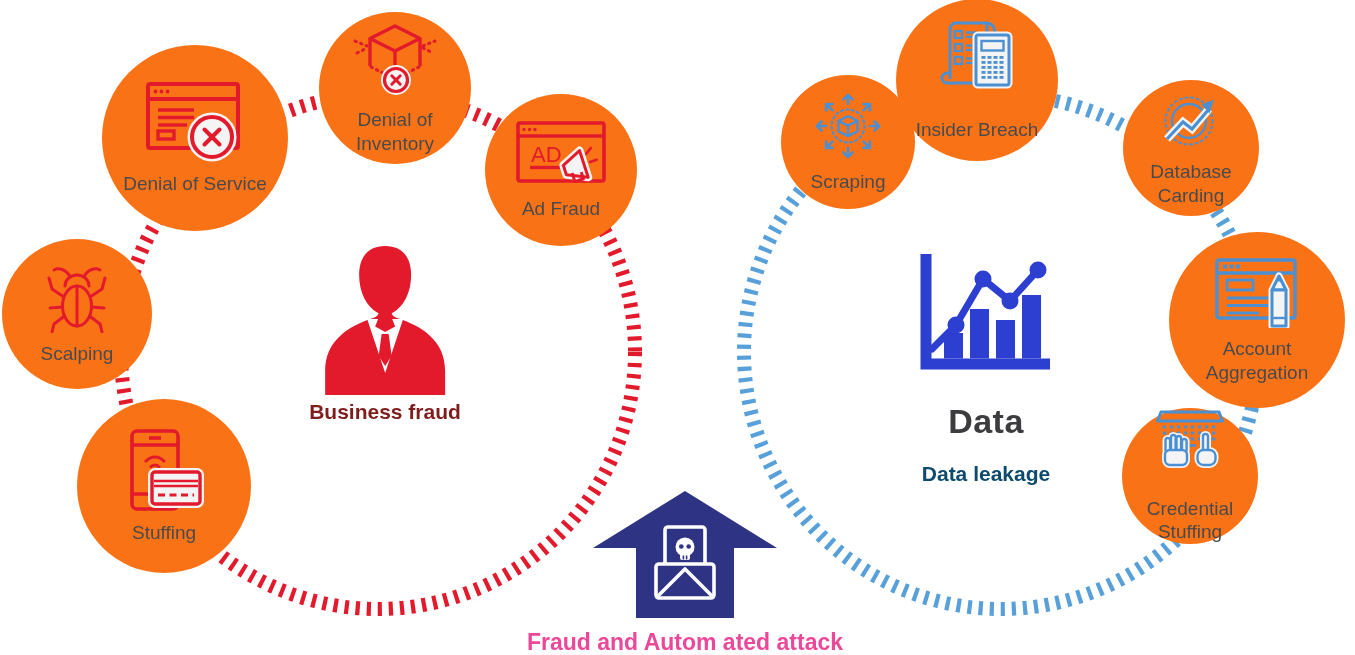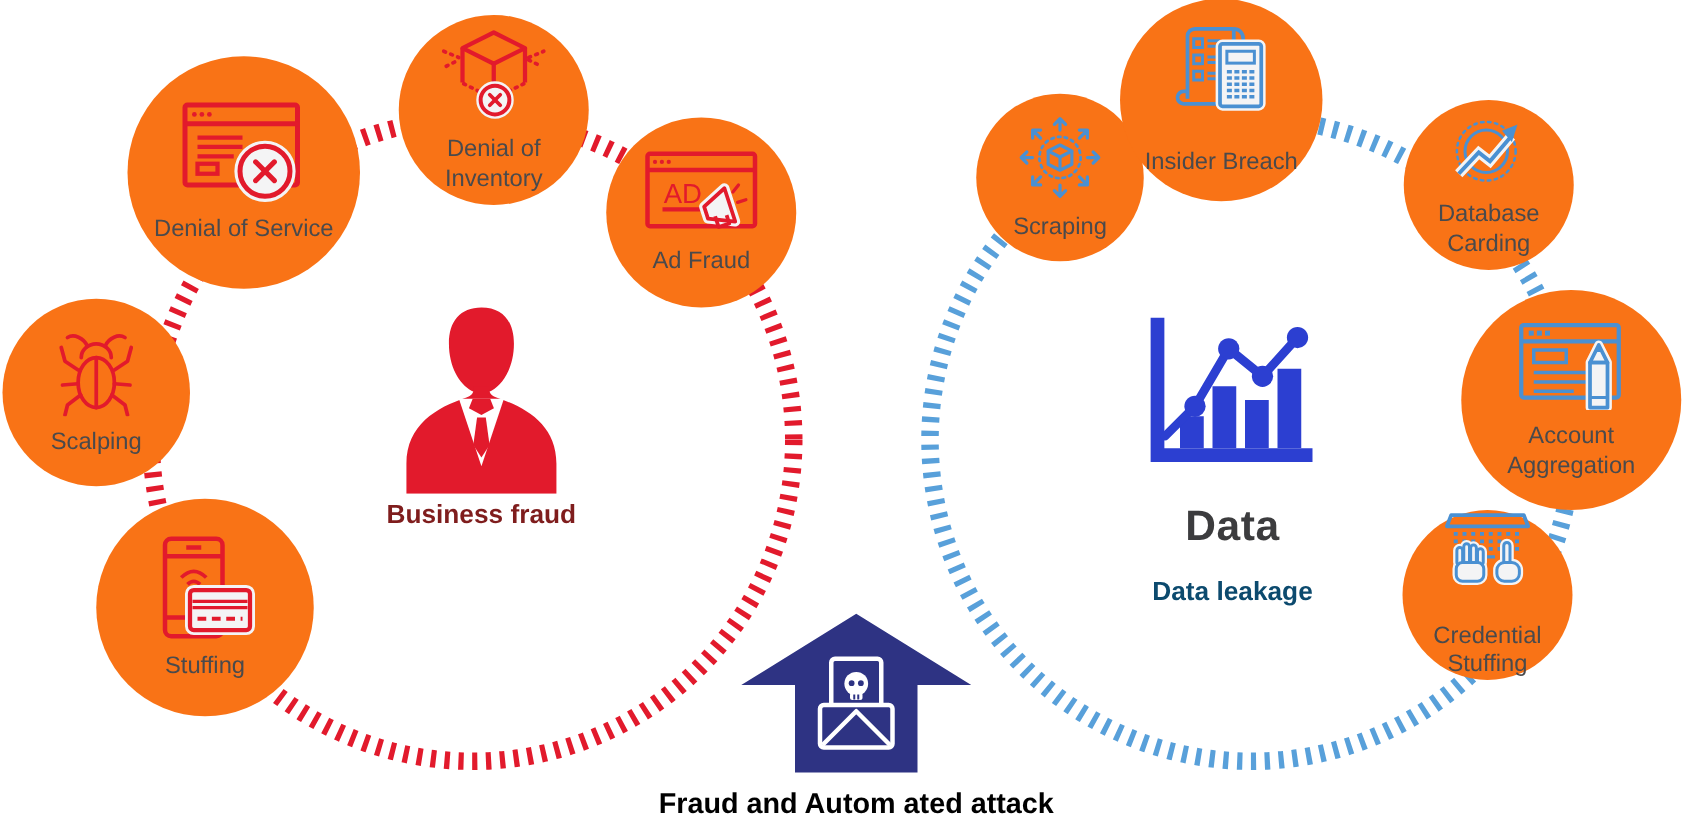--- a/index.html
+++ b/index.html
@@ -11,21 +11,21 @@
         gap:9px;z-index:2;}
   .node-label{font-size:19px;color:#4a4a4c;text-align:center;white-space:pre-line;line-height:1.24;}
   .center-group{position:absolute;transform:translateX(-50%);display:flex;
         flex-direction:column;align-items:center;z-index:1;}
   .center-title{font-size:34px;font-weight:bold;color:#3c3c3e;margin-top:12px;letter-spacing:.5px;}
   .center-sub{font-size:21px;font-weight:bold;margin-top:5px;}
   .sub-red{color:#7f1d1d;}
   .sub-blue{color:#0c4a6e;}
   .arrow-svg{position:absolute;left:560px;top:470px;z-index:3;}
   .arrow-label{position:absolute;left:685px;top:629px;transform:translateX(-50%);
-        font-size:23px;font-weight:bold;color:#000000;white-space:nowrap;z-index:3;}
+        font-size:23px;font-weight:bold;color:#ec4899;white-space:nowrap;z-index:3;}
 </style>
 </head>
 <body>
 
 <div class="canvas">
 
   <svg class="rings" width="1355" height="655" viewBox="0 0 1355 655">
     <circle cx="378" cy="352" r="257" fill="none" stroke="#e21a2c" stroke-width="14" stroke-dasharray="4.2,6.9"></circle>
     <circle cx="1001" cy="352" r="257" fill="none" stroke="#58a0da" stroke-width="14" stroke-dasharray="4.2,6.9"></circle>
   </svg>

